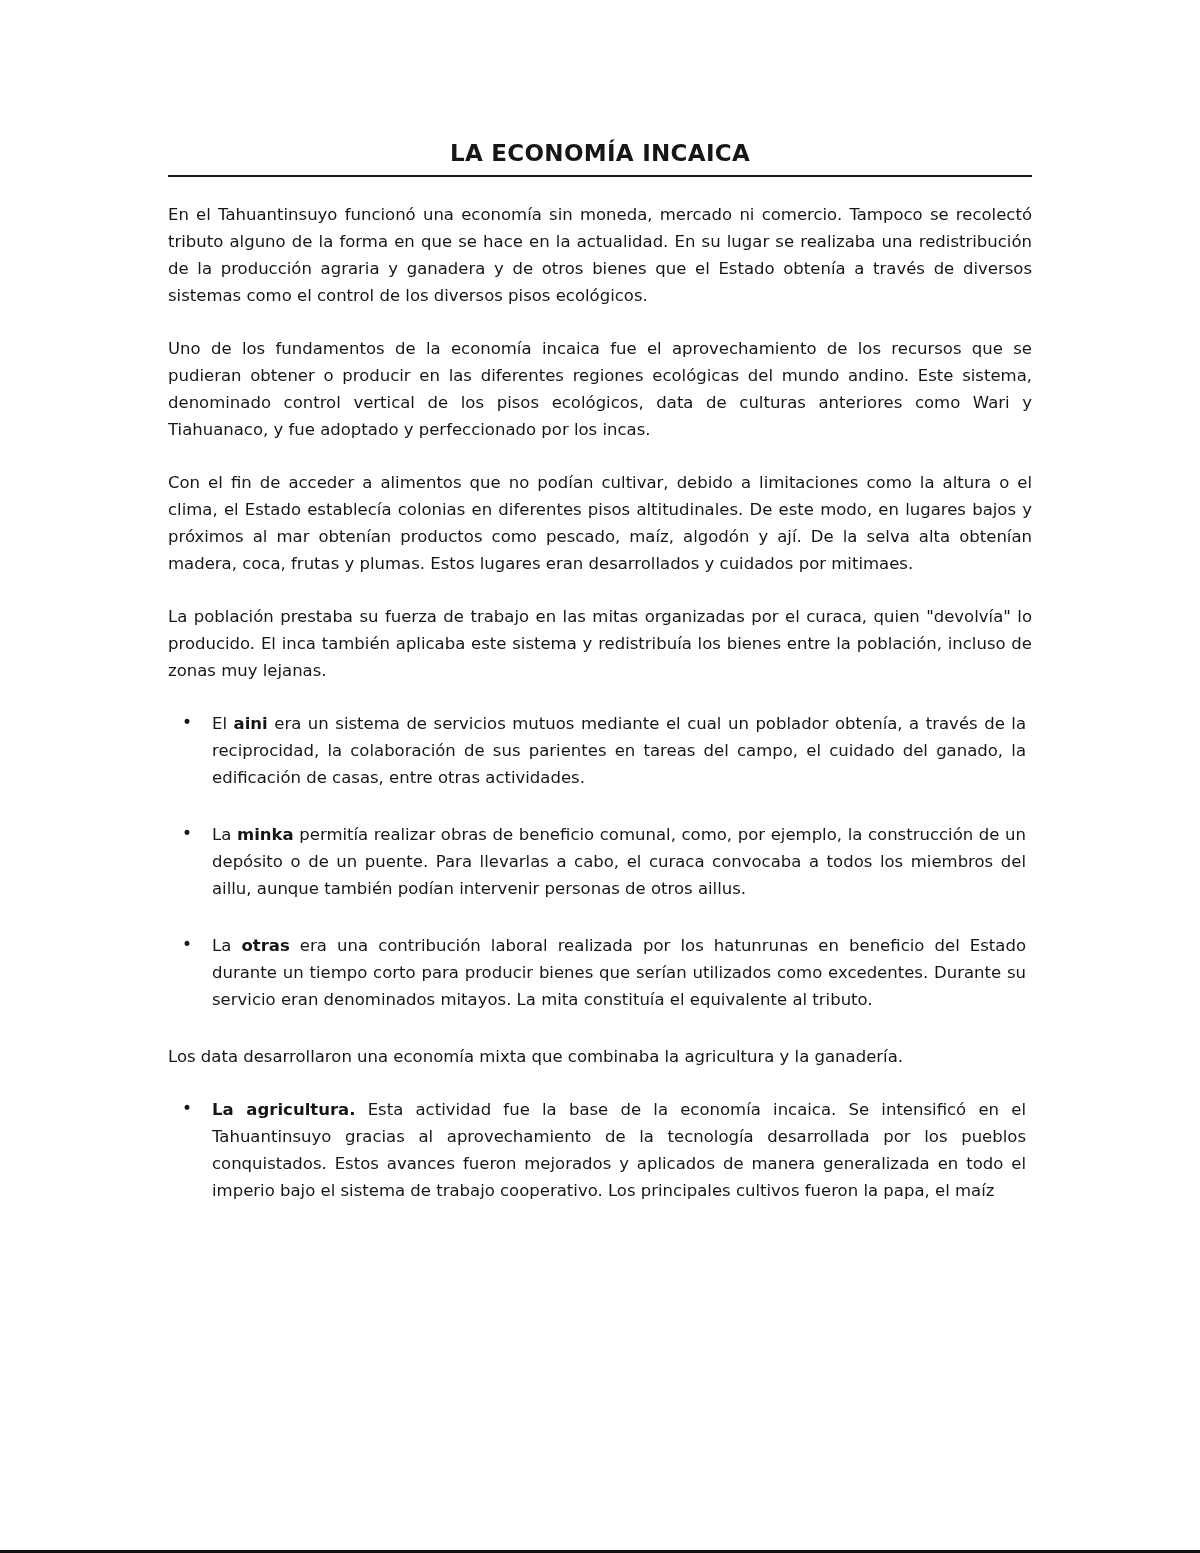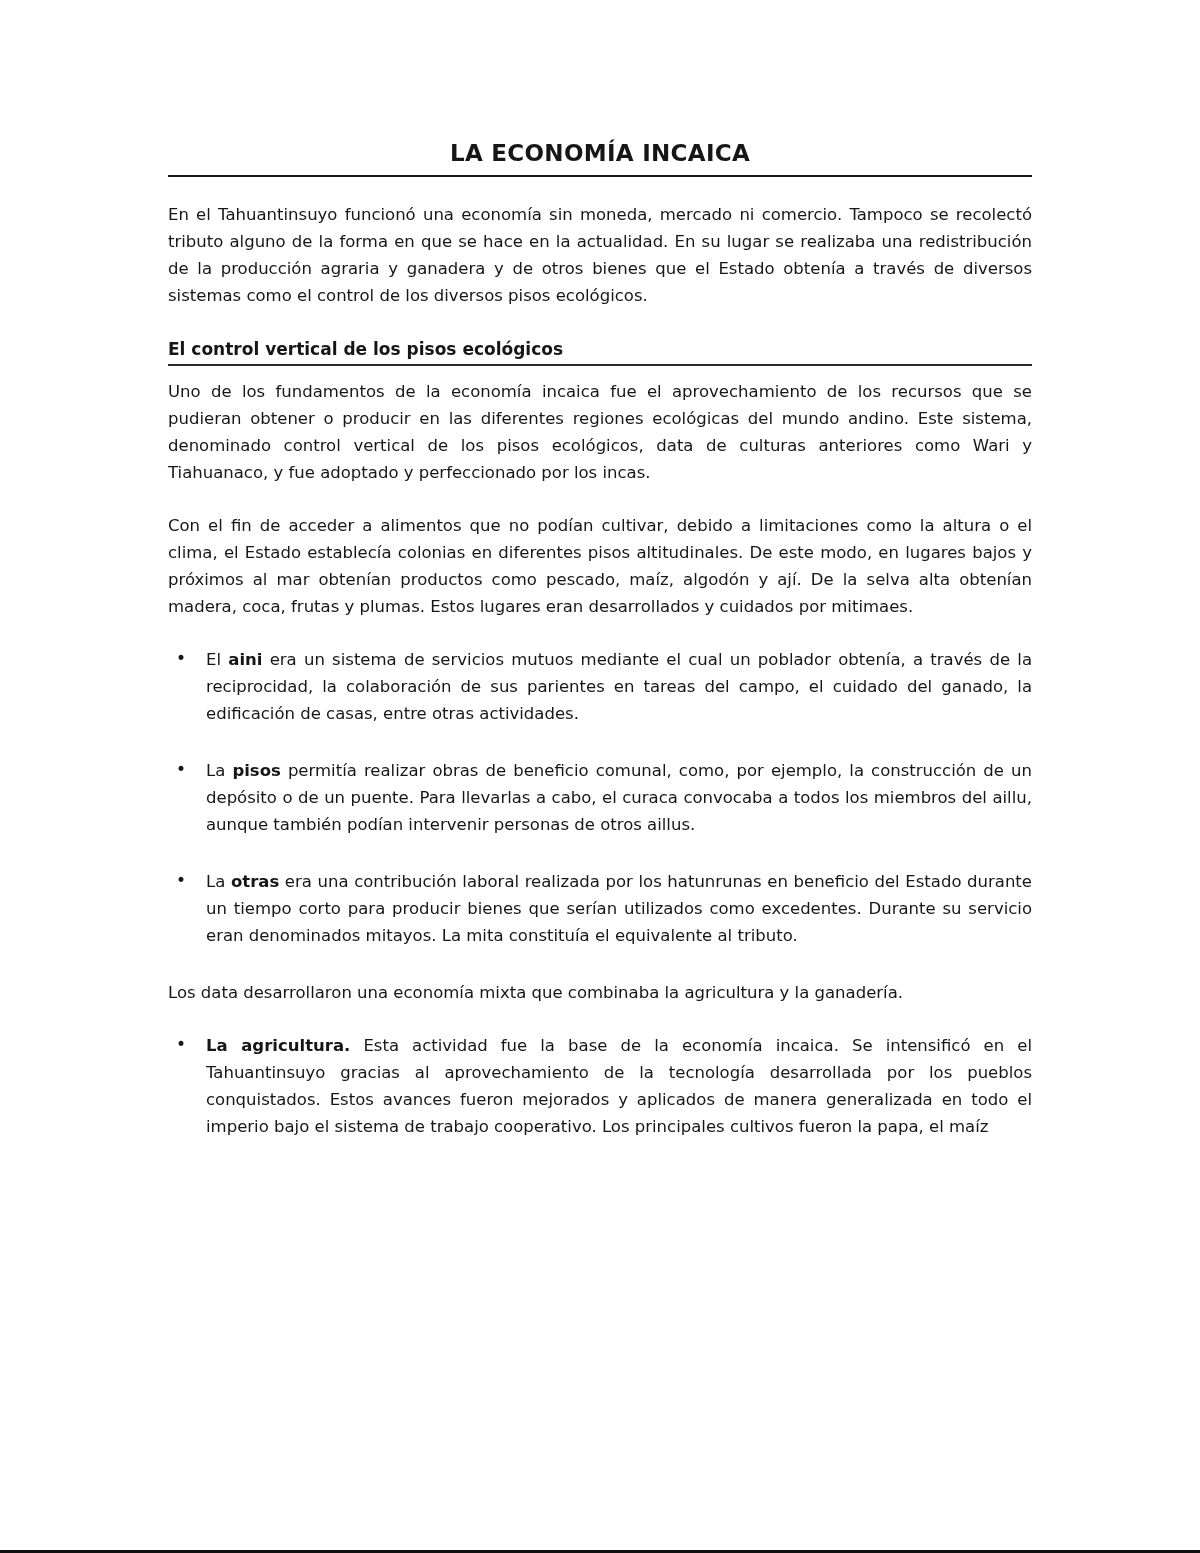--- a/index.html
+++ b/index.html
@@ -35,21 +35,21 @@
   }
   .section-heading {
     font-size: 17px;
     font-weight: bold;
     border-bottom: 2px solid #2a2a2a;
     padding-bottom: 5px;
     margin: 30px 0 12px 0;
   }
   ul.bullets {
     list-style: none;
-    margin: 0;
+    margin: 6px;
     padding: 0;
   }
   ul.bullets li {
     position: relative;
     padding-left: 38px;
     font-size: 16.5px;
     line-height: 27px;
     text-align: justify;
     margin: 0 0 30px 0;
   }
@@ -72,32 +72,32 @@
 </style>
 </head>
 <body>
 
 <div class="page">
 
   <h1 class="doc-title">LA ECONOMÍA INCAICA</h1>
 
   <p class="para">En el Tahuantinsuyo funcionó una economía sin moneda, mercado ni comercio. Tampoco se recolectó tributo alguno de la forma en que se hace en la actualidad. En su lugar se realizaba una redistribución de la producción agraria y ganadera y de otros bienes que el Estado obtenía a través de diversos sistemas como el control de los diversos pisos ecológicos.</p>
 
-  <h2 class="section-heading">El control vertical de los pisos ecológicos</h2>
 
   <p class="para">Uno de los fundamentos de la economía incaica fue el aprovechamiento de los recursos que se pudieran obtener o producir en las diferentes regiones ecológicas del mundo andino. Este sistema, denominado control vertical de los pisos ecológicos, data de culturas anteriores como Wari y Tiahuanaco, y fue adoptado y perfeccionado por los incas.</p>
 
   <p class="para">Con el fin de acceder a alimentos que no podían cultivar, debido a limitaciones como la altura o el clima, el Estado establecía colonias en diferentes pisos altitudinales. De este modo, en lugares bajos y próximos al mar obtenían productos como pescado, maíz, algodón y ají. De la selva alta obtenían madera, coca, frutas y plumas. Estos lugares eran desarrollados y cuidados por mitimaes.</p>
 
 
 
+  <p class="para">La población prestaba su fuerza de trabajo en las mitas organizadas por el curaca, quien "devolvía" lo producido. El inca también aplicaba este sistema y redistribuía los bienes entre la población, incluso de zonas muy lejanas.</p>
 
   <ul class="bullets">
     <li><span>El </span><b>aini</b><span> era un sistema de servicios mutuos mediante el cual un poblador obtenía, a través de la reciprocidad, la colaboración de sus parientes en tareas del campo, el cuidado del ganado, la edificación de casas, entre otras actividades.</span></li>
-    <li><span>La </span><b>pisos</b><span> permitía realizar obras de beneficio comunal, como, por ejemplo, la construcción de un depósito o de un puente. Para llevarlas a cabo, el curaca convocaba a todos los miembros del aillu, aunque también podían intervenir personas de otros aillus.</span></li>
+    <li><span>La </span><b>minka</b><span> permitía realizar obras de beneficio comunal, como, por ejemplo, la construcción de un depósito o de un puente. Para llevarlas a cabo, el curaca convocaba a todos los miembros del aillu, aunque también podían intervenir personas de otros aillus.</span></li>
     <li><span>La </span><b>otras</b><span> era una contribución laboral realizada por los hatunrunas en beneficio del Estado durante un tiempo corto para producir bienes que serían utilizados como excedentes. Durante su servicio eran denominados mitayos. La mita constituía el equivalente al tributo.</span></li>
   </ul>
 
 
   <p class="para">Los data desarrollaron una economía mixta que combinaba la agricultura y la ganadería.</p>
 
   <ul class="bullets">
     <li><span></span><b>La agricultura.</b><span> Esta actividad fue la base de la economía incaica. Se intensificó en el Tahuantinsuyo gracias al aprovechamiento de la tecnología desarrollada por los pueblos conquistados. Estos avances fueron mejorados y aplicados de manera generalizada en todo el imperio bajo el sistema de trabajo cooperativo. Los principales cultivos fueron la papa, el maíz</span></li>
   </ul>
 

